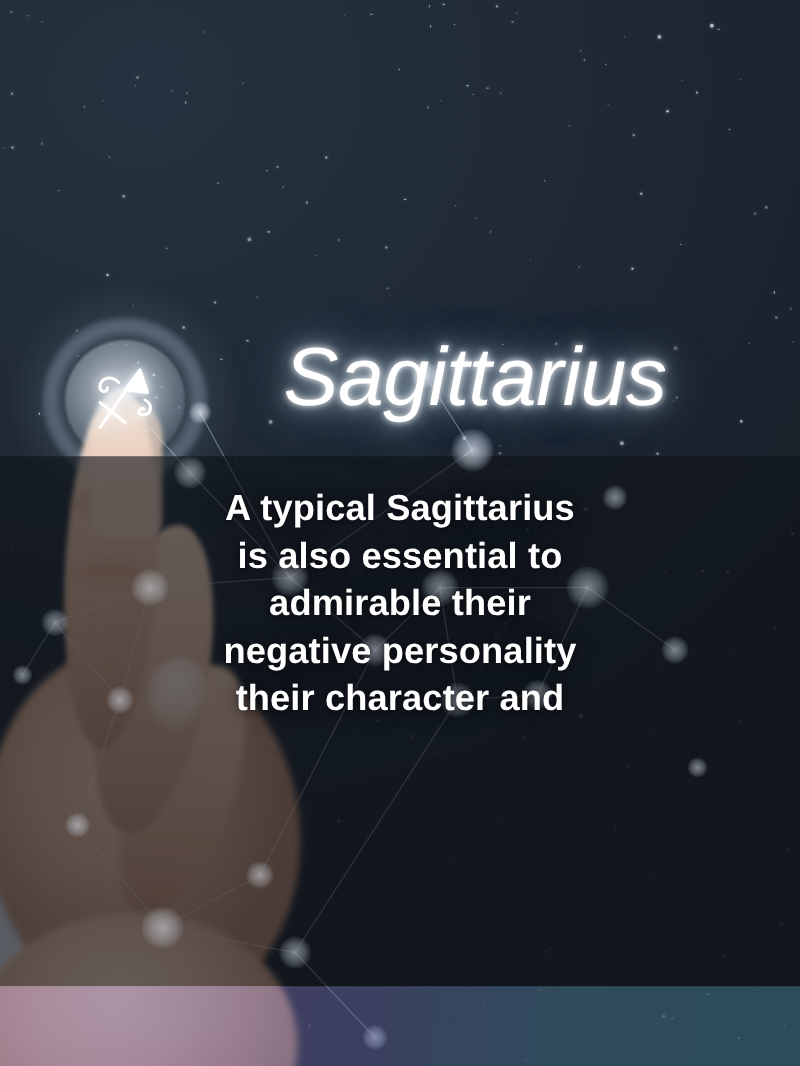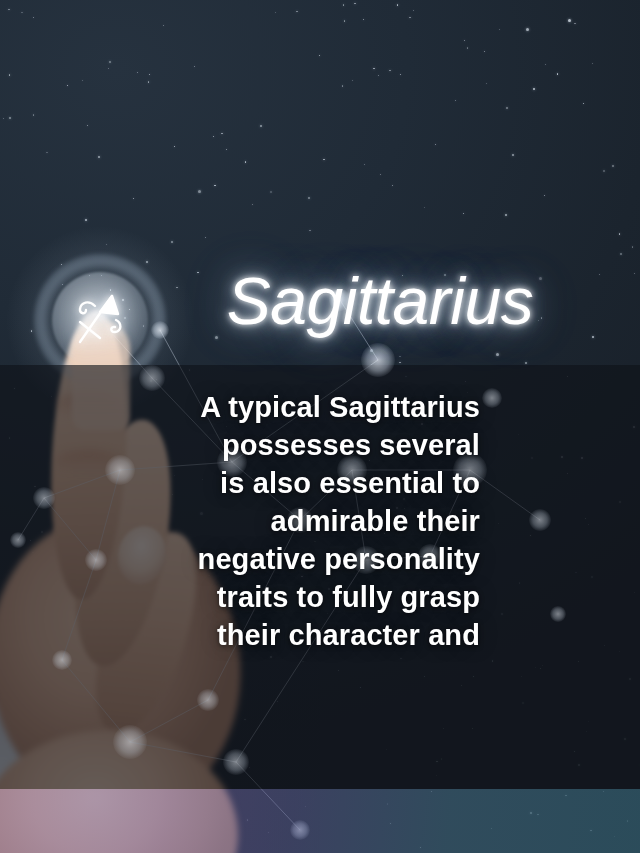--- a/index.html
+++ b/index.html
@@ -192,21 +192,21 @@
     top: 388px;
     width: 320px;
     text-align: center;
     font-size: 29px;
     line-height: 38px;
     font-weight: 700;
     color: #ffffff;
     letter-spacing: .1px;
     text-shadow: 0 1px 5px rgba(0,0,0,.55), 0 0 18px rgba(0,0,0,.35);
   }
-  .body-copy .ln { display: block; white-space: nowrap; text-align: right; }
+  .body-copy .ln { display: block; white-space: nowrap; }
 
   
   .bottom-strip {
     position: absolute;
     left: 0; right: 0; bottom: 0;
     height: 64px;
     pointer-events: none;
   }
   .bottom-strip .bs-grad {
     position: absolute; inset: 0;
@@ -577,25 +577,23 @@
       <div class="cnode" style="left: 300px; top: 830px; width: 20px; height: 20px; opacity: 0.78;"></div>
       <div class="cnode" style="left: 160px; top: 330px; width: 18px; height: 18px; opacity: 0.78;"></div>
       <div class="cnode" style="left: 492px; top: 398px; width: 20px; height: 20px; opacity: 0.52;"></div>
       <div class="cnode" style="left: 558px; top: 614px; width: 16px; height: 16px; opacity: 0.52;"></div>
     </div>
 
   <div class="title">Sagittarius</div>
 
   <div class="body-copy" id="bodycopy">
       <span class="ln">A typical Sagittarius</span>
-      <span class="ln">possesses several</span>
       <span class="ln">is also essential to</span>
       <span class="ln">admirable their</span>
       <span class="ln">negative personality</span>
-      <span class="ln">traits to fully grasp</span>
       <span class="ln">their character and</span>
     </div>
 
   <div class="bottom-strip">
     <div class="bs-grad"></div>
   </div>
 
 </div>
 
 </body></html>

